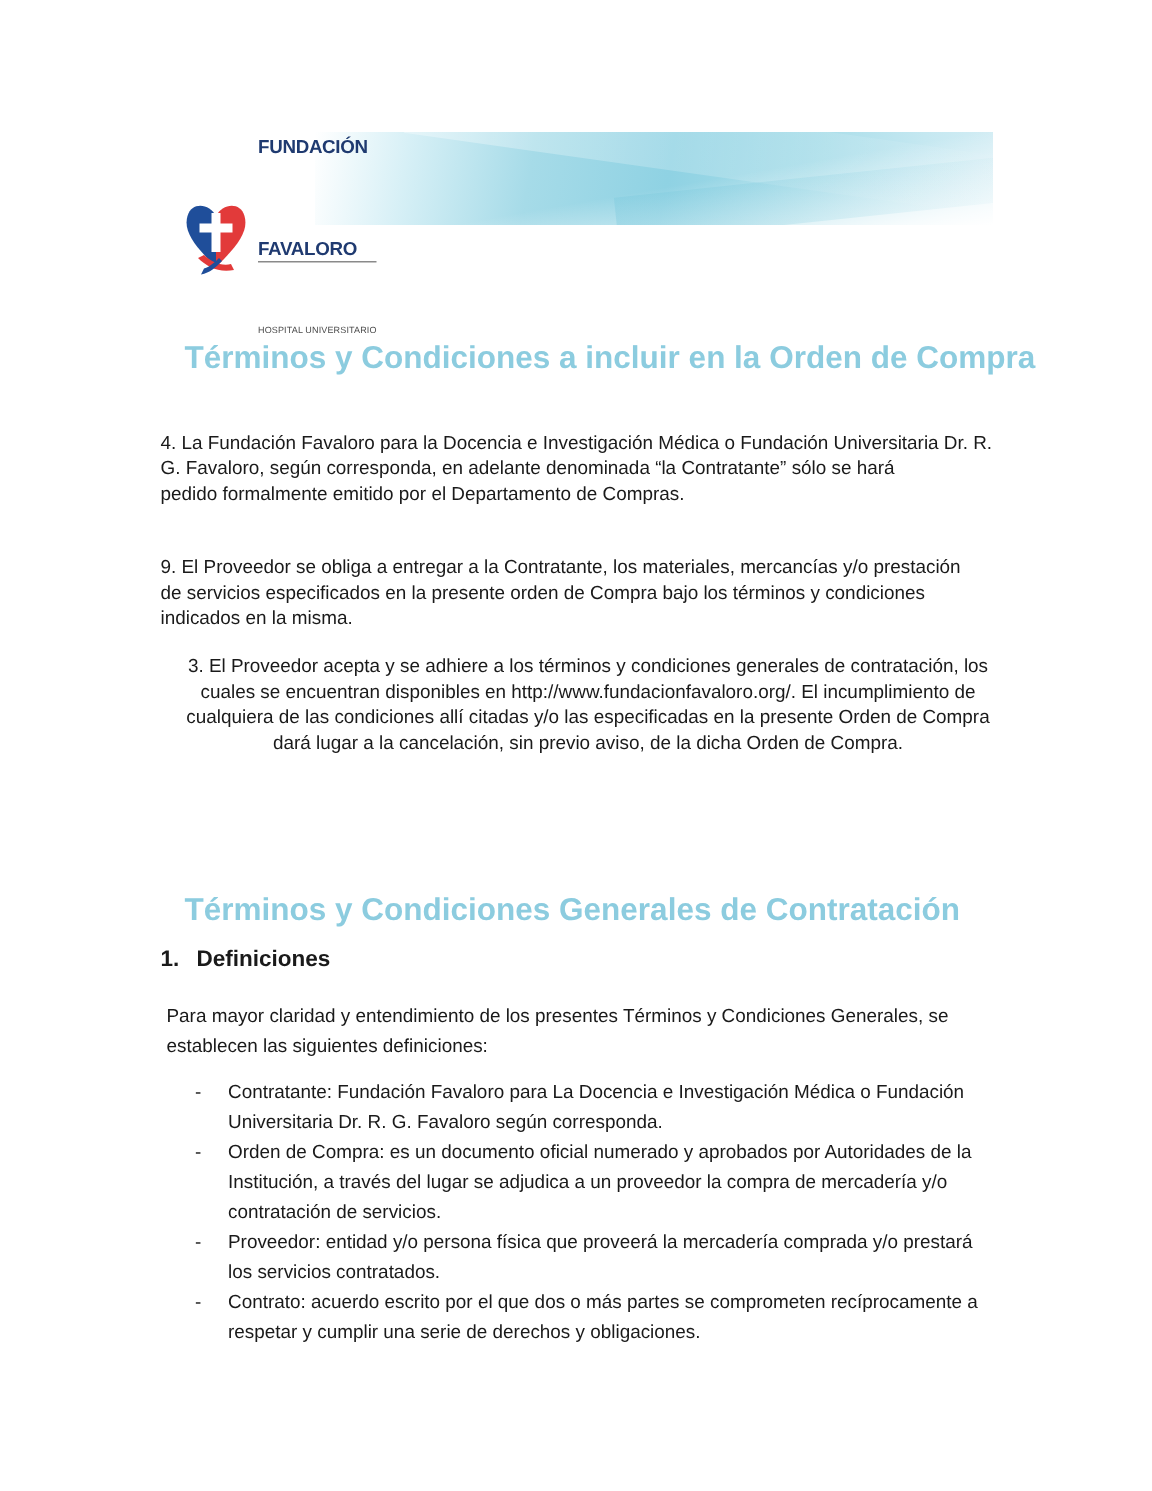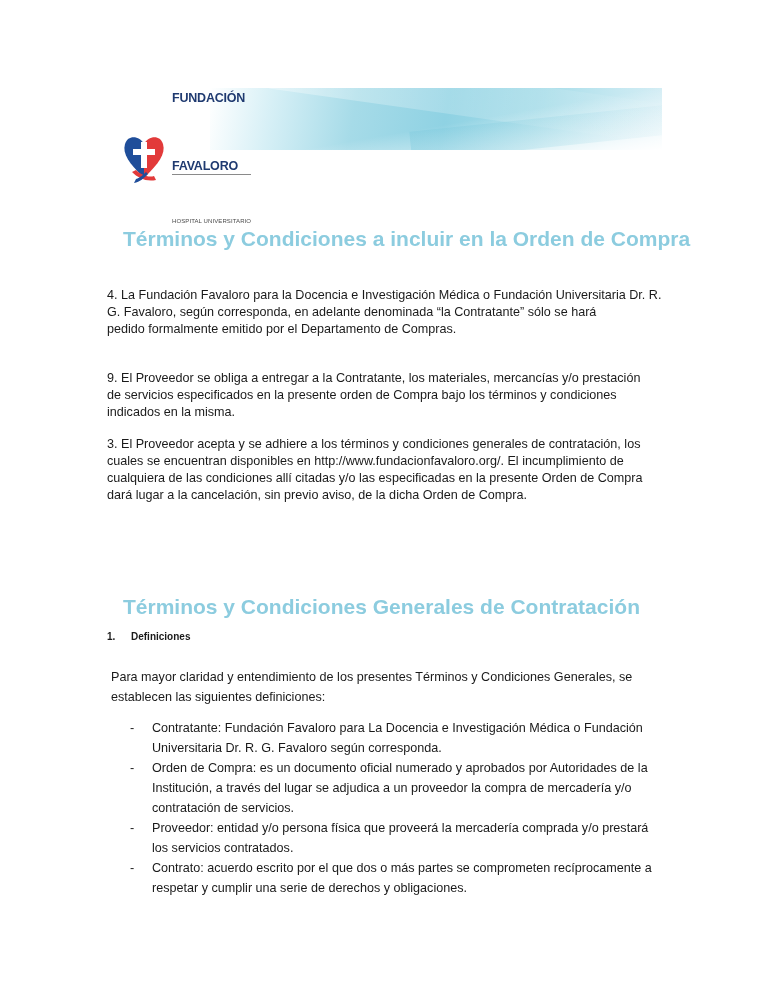--- a/index.html
+++ b/index.html
@@ -113,27 +113,27 @@
       left: 107px;
       width: 570px;
       font-size: 12.6px;
       line-height: 17px;
       color: #1a1a1a;
       margin: 0;
     }
     .para .line { display: block; white-space: nowrap; }
     .p1 { top: 287px; }
     .p2 { top: 370px; }
-    .p3 { top: 436px; }
+    .p3 { top: 436px; text-align: center; }
 
     .section-heading {
       position: absolute;
       left: 107px;
       top: 631px;
-      font-size: 10px;
+      font-size: 15px;
       font-weight: bold;
       color: #1a1a1a;
       white-space: nowrap;
     }
     .section-heading .num {
       display: inline-block;
       width: 24px;
     }
     .intro {
       position: absolute;

